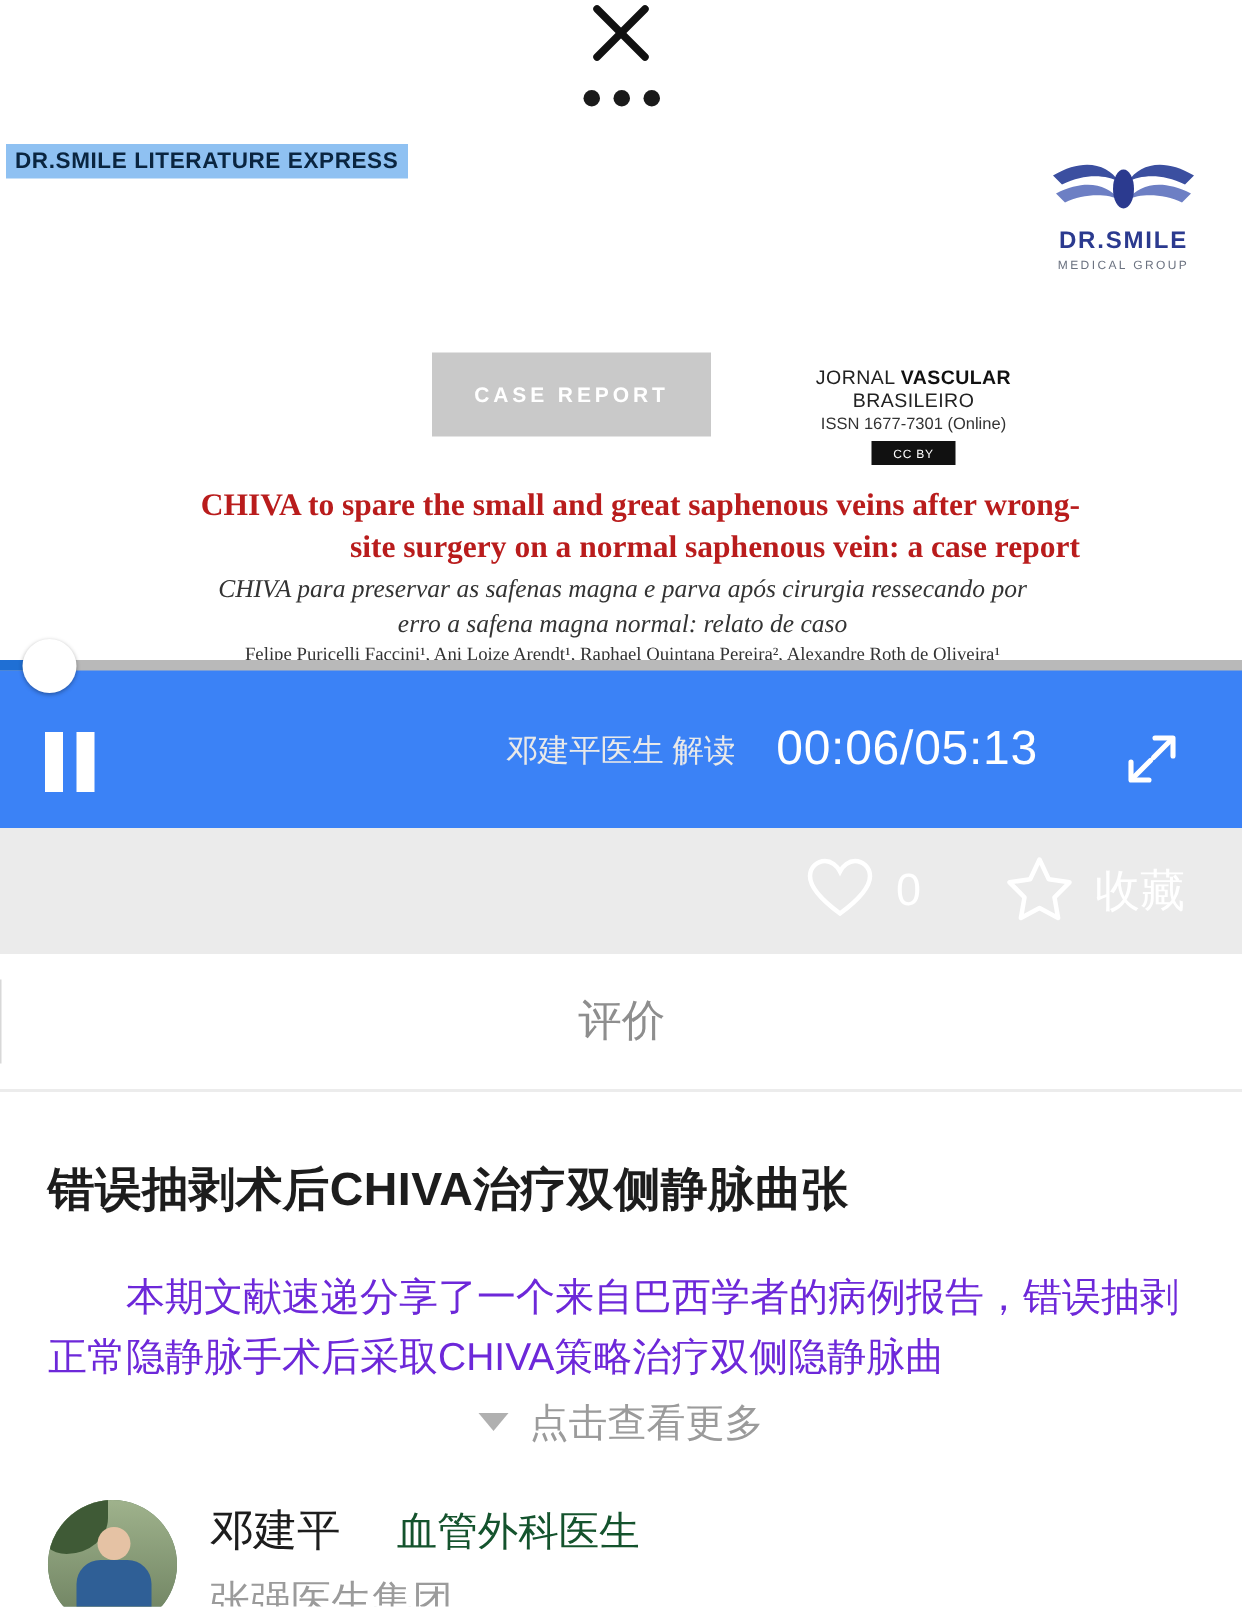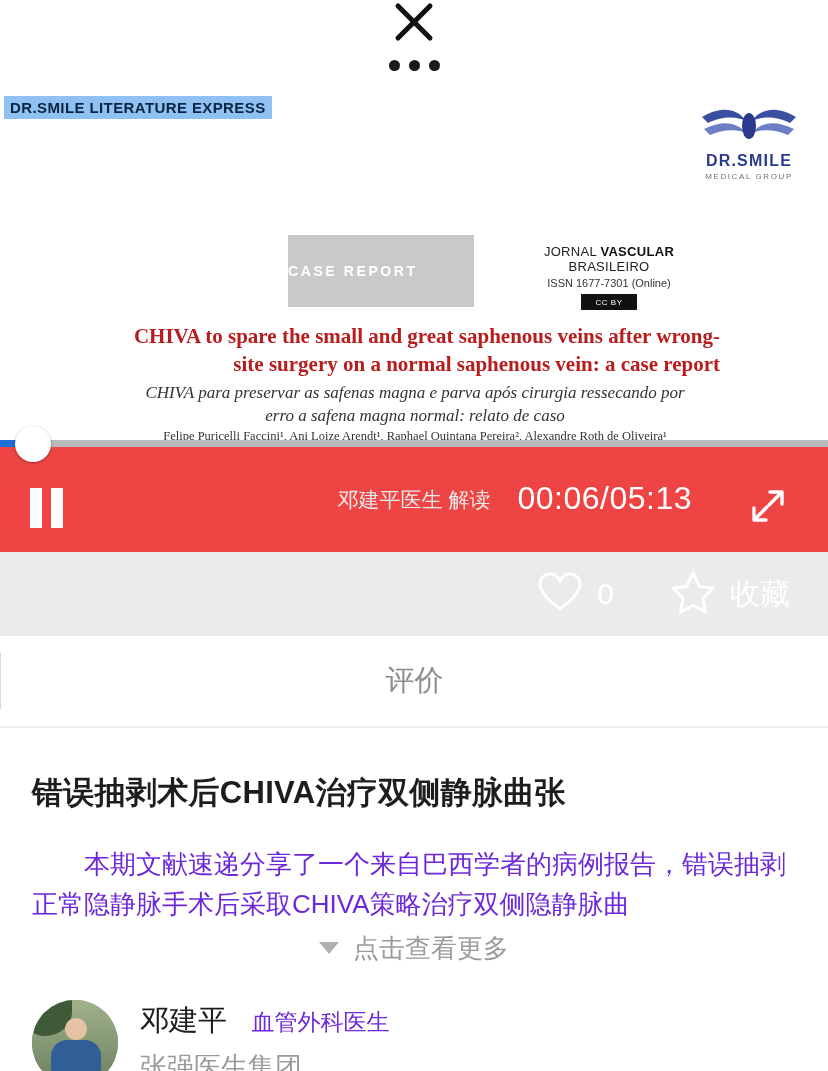--- a/index.html
+++ b/index.html
@@ -108,24 +108,25 @@
     font-size: 8px;
     color: #6b7280;
     letter-spacing: 1.6px;
     margin-top: 2px;
   }
   .case-report-box {
     position: absolute;
     left: 288px;
     top: 149px;
     width: 186px;
-    height: 72px;
+    height: 56px;
     background: #c9c9c9;
     display: flex;
     align-items: center;
+    justify-content: center;
   }
   .case-report-box span {
     font-size: 14px;
     letter-spacing: 2.6px;
     color: #ffffff;
     font-weight: 700;
   }
   .journal-block {
     position: absolute;
     left: 524px;
@@ -180,21 +181,21 @@
     color: #333;
   }
 
   
   .player {
     position: absolute;
     left: 0;
     top: 440px;
     width: 828px;
     height: 112px;
-    background: #ef4444;
+    background: #3b82f6;
   }
   .progress-track {
     position: absolute;
     left: 0; top: 0;
     width: 828px;
     height: 7px;
     background: #b9b9b9;
   }
   .progress-fill {
     position: absolute;
@@ -375,23 +376,23 @@
   .avatar .sky { position: absolute; inset: 0; background: linear-gradient(#9fb28c, #6b7f5e); }
   .avatar .leaves { position: absolute; left: -6px; top: -4px; width: 46px; height: 40px; background: #3f5a36; border-radius: 0 0 60% 40%; }
   .avatar .head { position: absolute; left: 33px; top: 18px; width: 22px; height: 22px; border-radius: 50%; background: #e5c2a4; }
   .avatar .body { position: absolute; left: 19px; top: 40px; width: 50px; height: 46px; border-radius: 16px 16px 0 0; background: #2f5f96; }
   .author-name {
     font-size: 29px;
     font-weight: 400;
     color: #1d1d1d;
   }
   .author-role {
-    font-size: 23px;
-    color: #6d28d9;
-    margin-left: 20px;
+    font-size: 27px;
+    color: #14532d;
+    margin-left: 33px;
   }
   .author-org {
     margin-top: 8px;
     font-size: 27px;
     color: #9b9b9b;
   }
 </style>
 </head>
 <body>
 

